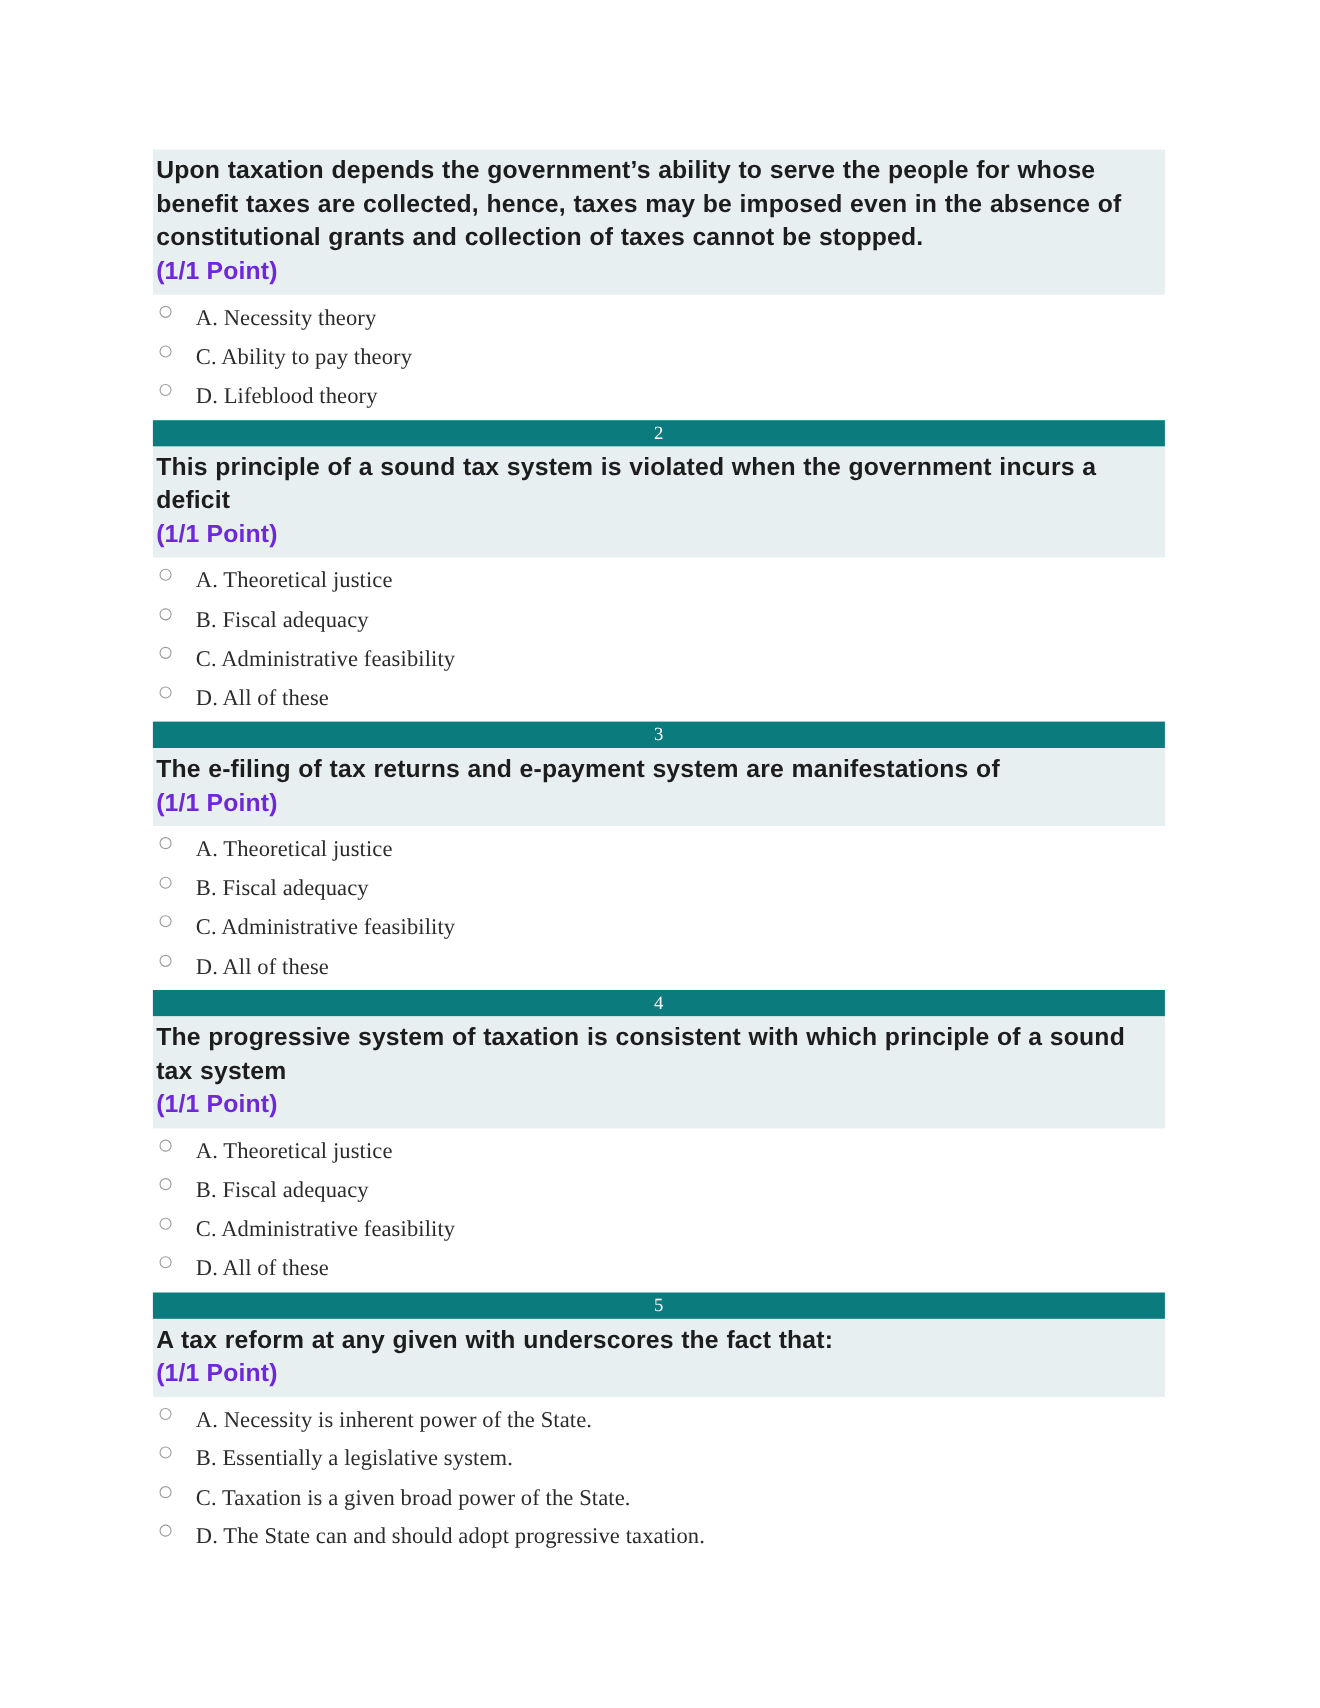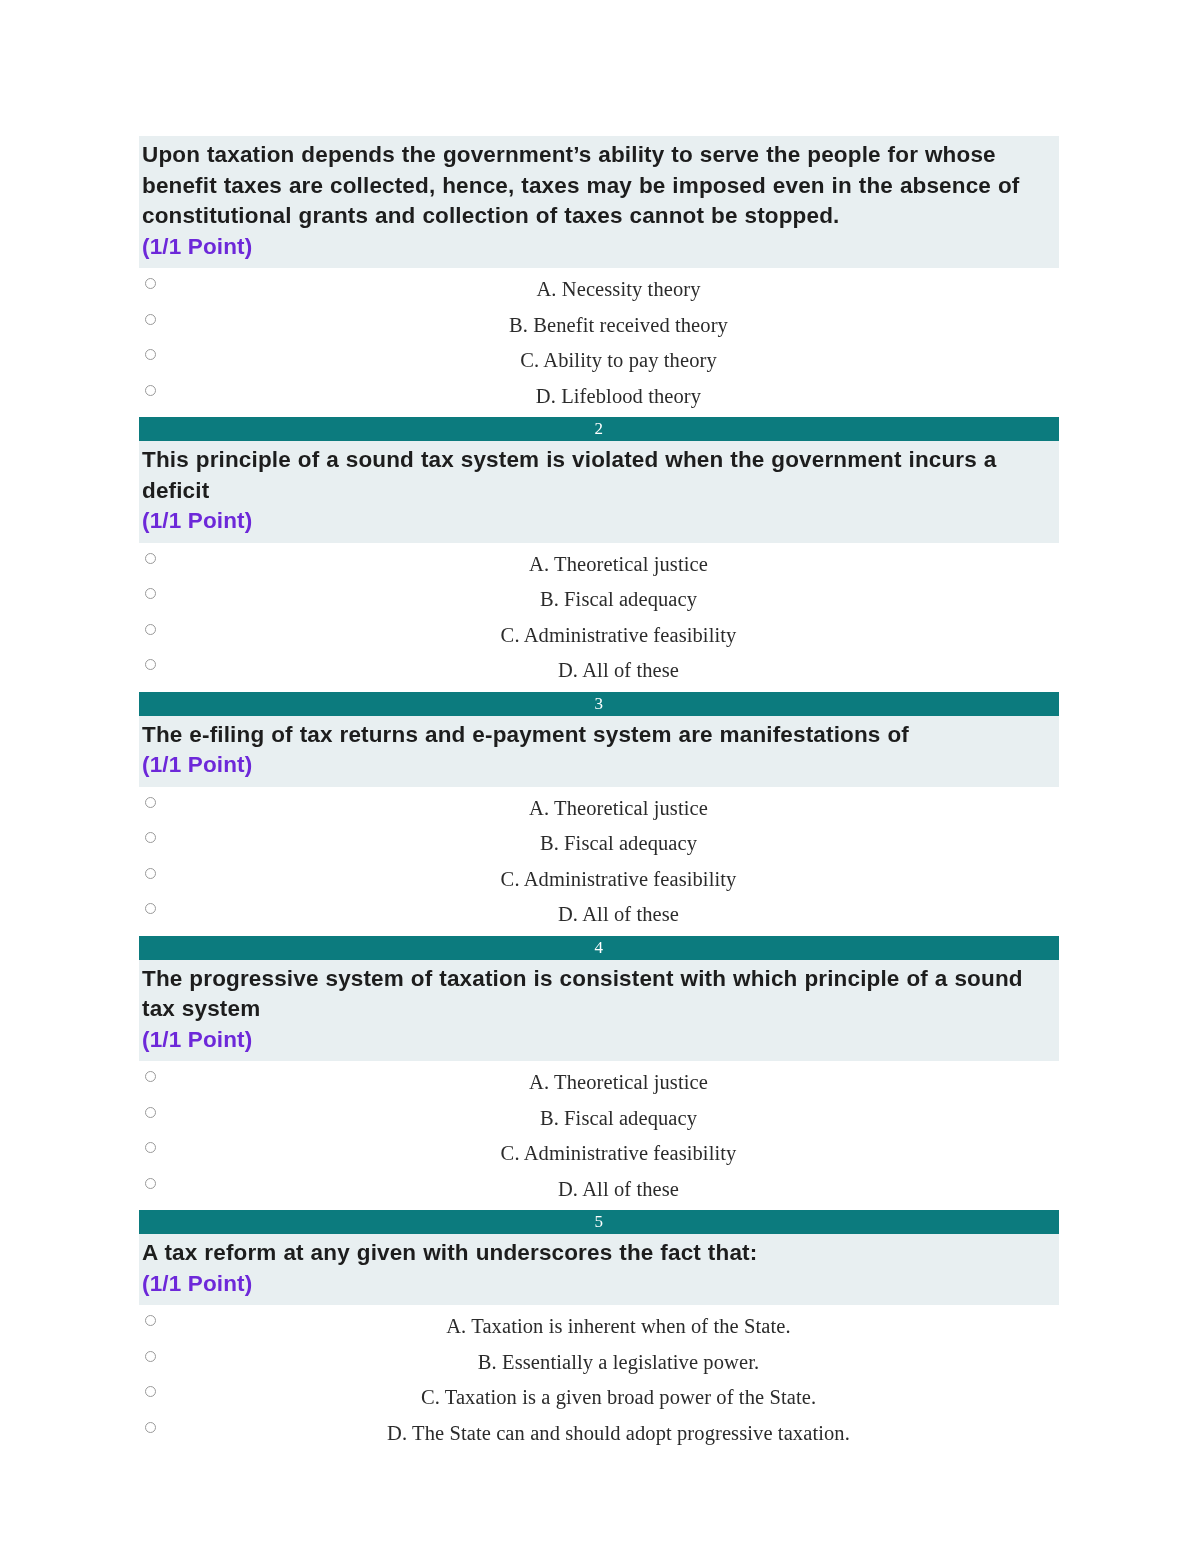--- a/index.html
+++ b/index.html
@@ -75,21 +75,20 @@
     padding: 4px 0 3px 0;
     background: #ffffff;
   }
 
   .option-row {
     position: relative;
     display: block;
     min-height: 35.5px;
     padding: 0 0 0 39px;
     margin: 0;
-    text-align: center;
   }
 
   .radio-dot {
     position: absolute;
     left: 6px;
     top: 6px;
     width: 11px;
     height: 11px;
     border: 1.4px solid #9a9a9a;
     border-radius: 50%;
@@ -123,24 +122,20 @@
         <div class="stem-text">Upon taxation depends the government’s ability to serve the people for whose benefit taxes are collected, hence, taxes may be imposed even in the absence of constitutional grants and collection of taxes cannot be stopped.</div>
         <div class="stem-points">(1/1 Point)</div>
       </div>
       <div class="options">
         <label class="option-row">
           <span class="radio-dot"></span>
           <span class="option-text">A. Necessity theory</span>
         </label>
         <label class="option-row">
           <span class="radio-dot"></span>
-          <span class="option-text">B. Benefit received theory</span>
-        </label>
-        <label class="option-row">
-          <span class="radio-dot"></span>
           <span class="option-text">C. Ability to pay theory</span>
         </label>
         <label class="option-row">
           <span class="radio-dot"></span>
           <span class="option-text">D. Lifeblood theory</span>
         </label>
       </div>
     </div>
 
     <div class="question">
@@ -223,25 +218,25 @@
 
     <div class="question">
       <div class="qnum-bar">5</div>
       <div class="stem-block">
         <div class="stem-text">A tax reform at any given with underscores the fact that:</div>
         <div class="stem-points">(1/1 Point)</div>
       </div>
       <div class="options">
         <label class="option-row">
           <span class="radio-dot"></span>
-          <span class="option-text">A. Taxation is inherent when of the State.</span>
-        </label>
-        <label class="option-row">
-          <span class="radio-dot"></span>
-          <span class="option-text">B. Essentially a legislative power.</span>
+          <span class="option-text">A. Necessity is inherent power of the State.</span>
+        </label>
+        <label class="option-row">
+          <span class="radio-dot"></span>
+          <span class="option-text">B. Essentially a legislative system.</span>
         </label>
         <label class="option-row">
           <span class="radio-dot"></span>
           <span class="option-text">C. Taxation is a given broad power of the State.</span>
         </label>
         <label class="option-row">
           <span class="radio-dot"></span>
           <span class="option-text">D. The State can and should adopt progressive taxation.</span>
         </label>
       </div>

